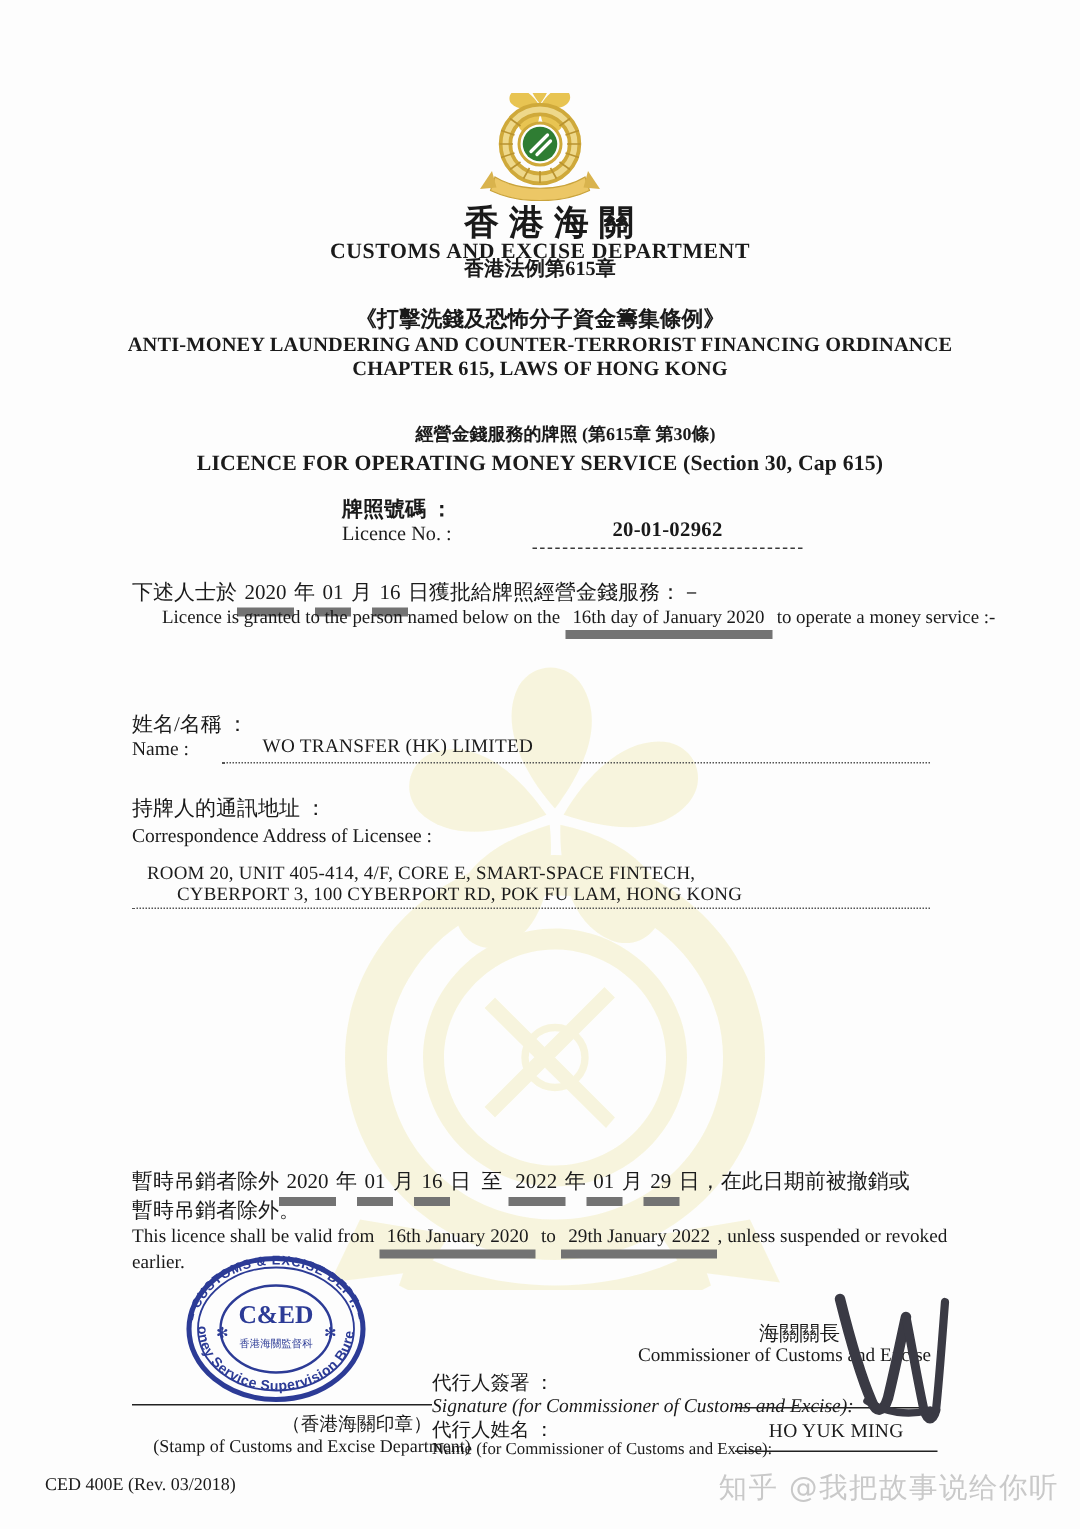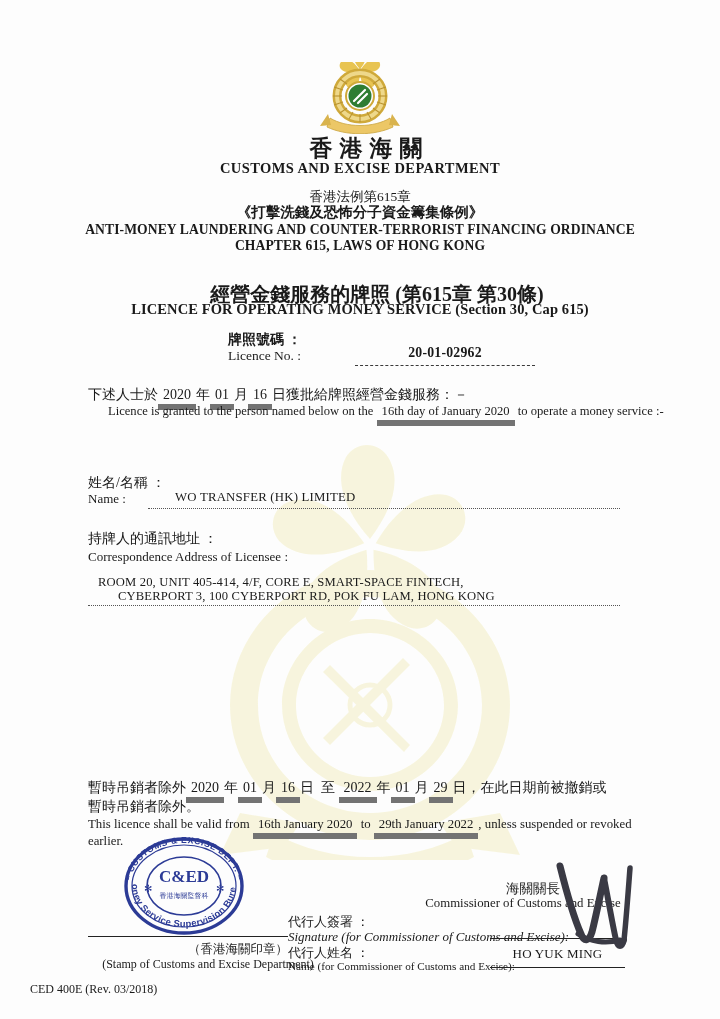--- a/index.html
+++ b/index.html
@@ -59,39 +59,39 @@
   .hdr-cn-dept {
     position: absolute; left: 12px; right: 0; top: 133px;
     font-size: 23px; font-weight: bold; letter-spacing: 7px;
     text-indent: 7px;
   }
   .hdr-en-dept {
     position: absolute; left: 0; right: 0; top: 160px;
     font-size: 14.5px; font-weight: bold; letter-spacing: .4px;
   }
   .hdr-cn-cap {
-    position: absolute; left: 0; right: 0; top: 188px;
-    font-size: 13.5px; font-weight: normal;
+    position: absolute; left: 0; right: 0; top: 170px;
+    font-size: 13.5px; font-weight: bold;
   }
   .hdr-cn-ord {
     position: absolute; left: 0; right: 0; top: 203px;
     font-size: 14.5px; font-weight: bold;
   }
   .hdr-en-ord {
     position: absolute; left: 0; right: 0; top: 222px;
     font-size: 13.6px; font-weight: bold; letter-spacing: .1px;
   }
   .hdr-en-ord2 {
     position: absolute; left: 0; right: 0; top: 238px;
     font-size: 13.6px; font-weight: bold; letter-spacing: .1px;
   }
 
   .title-cn {
     position: absolute; left: 0; right: 0; top: 281px;
-    font-size: 20px; font-weight: bold; margin-left: 34px;
+    font-size: 12px; font-weight: bold; margin-left: 34px;
   }
   .title-en {
     position: absolute; left: 0; right: 0; top: 301px;
     font-size: 14.5px; font-weight: bold; letter-spacing: .1px;
   }
 
   
   .lic-cn { position: absolute; left: 228px; top: 331px; font-size: 14px; font-weight: bold; }
   .lic-en { position: absolute; left: 228px; top: 348px; font-size: 13.5px; }
   .lic-val {
@@ -318,13 +318,14 @@
         <path d="M12,10 C18,34 26,62 33,78 C36,86 41,86 44,76 C48,60 52,40 56,22" stroke-width="7"></path>
         <path d="M56,22 C60,42 64,66 68,84 C70,92 74,92 76,84" stroke-width="6"></path>
         <path d="M76,84 C78,66 80,38 82,12" stroke-width="5.5"></path>
         <path d="M30,78 C42,86 58,88 72,84" stroke-width="5"></path>
       </g>
     </svg>
 
     <div class="footer">CED 400E (Rev. 03/2018)</div>
   </div>
 
+  <div class="wm-zhihu">知乎 @我把故事说给你听</div>
 </div>
 
 </body></html>

